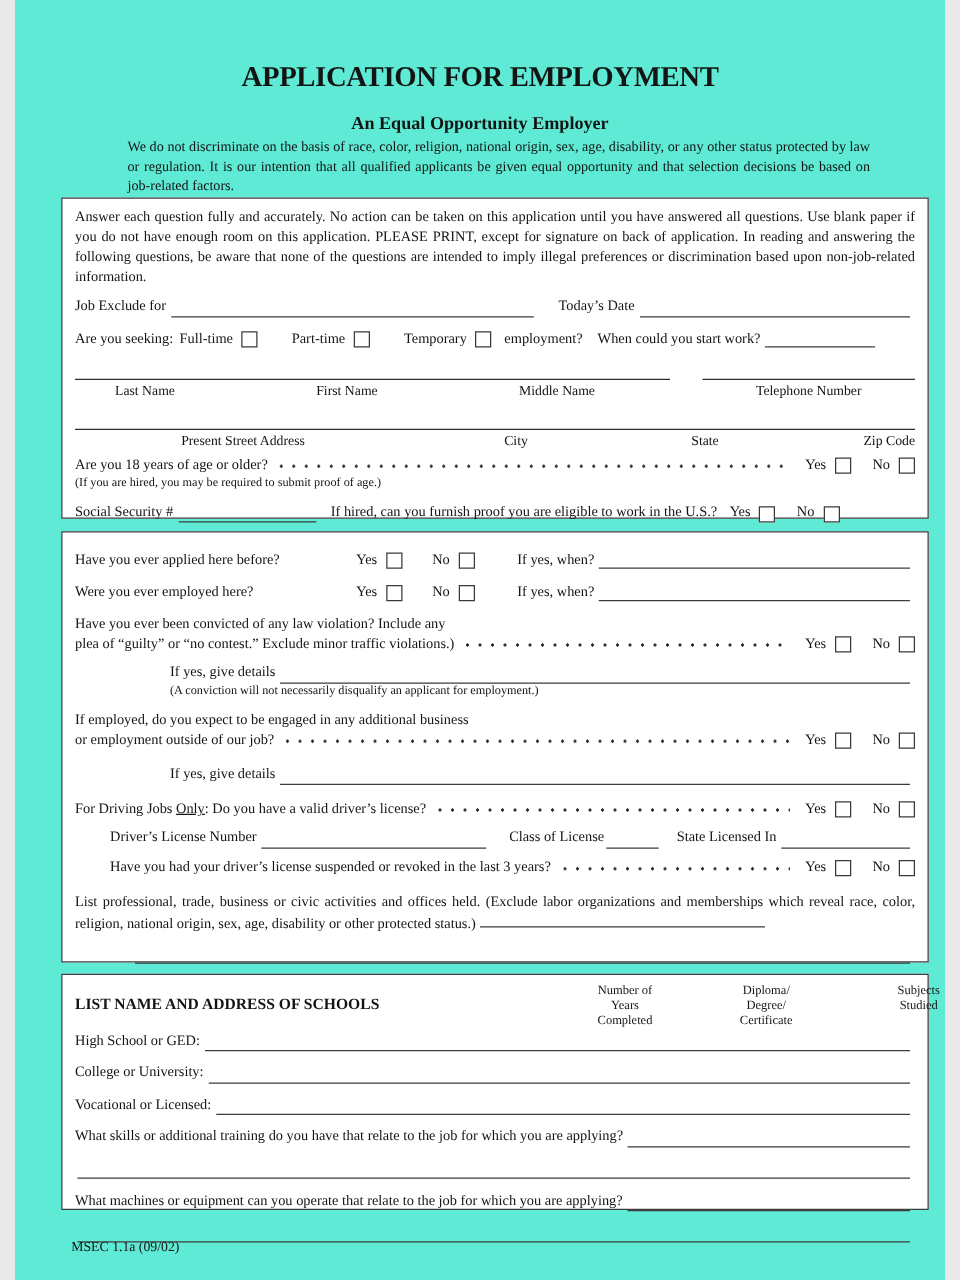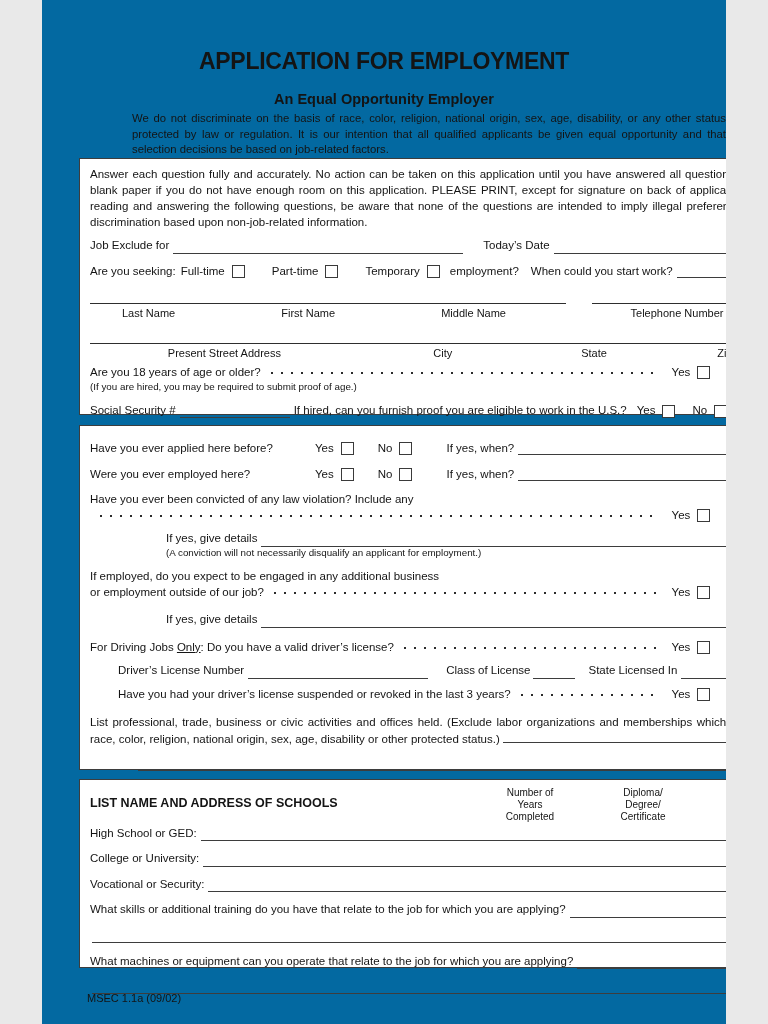--- a/index.html
+++ b/index.html
@@ -1,19 +1,19 @@
 <!DOCTYPE html>
 <html><head>
 <meta charset="utf-8">
 <style>
   * { margin:0; padding:0; box-sizing:border-box; }
   html,body { background:#e9e9e9; }
   .page {
-    position:relative; width:684px; height:1024px; background:#0369a1;
-    font-family:Liberation Sans, sans-serif; color:#141414;
+    position:relative; width:744px; height:1024px; background:#5eead4;
+    font-family:Liberation Serif, serif; color:#141414;
     font-size:11.5px; line-height:1.35; margin:0 auto; overflow:hidden;
   }
   .title { position:absolute; top:46px; left:0; width:100%; text-align:center;
     font-size:23px; font-weight:bold; letter-spacing:-0.3px; }
   .subtitle { position:absolute; top:90px; left:0; width:100%; text-align:center;
     font-size:14.5px; font-weight:bold; }
   .intro { position:absolute; top:111px; left:90px; width:594px; text-align:justify;
     font-size:11.3px; line-height:1.38; }
   .box { position:absolute; left:37px; width:694px; border:1.4px solid #3d3d3d;
     background:#fff; padding:7px 10px 0 10px; }
@@ -113,21 +113,21 @@
         <span class="cb"></span>
         <span class="no-lab">No</span>
         <span class="cb"></span>
       </span>
     </div>
     <div class="note">(If you are hired, you may be required to submit proof of age.)</div>
 
     <div class="row gap10" style="align-items:center">
       <span>Social Security #</span>
       <span class="fillw" style="width:110px"></span>
-      <span style="">If hired, can you furnish proof you are eligible to work in the U.S.?</span>
+      <span style="margin-left:8px">If hired, can you furnish proof you are eligible to work in the U.S.?</span>
       <span class="yesno" style="margin-left:10px">
         <span>Yes</span>
         <span class="cb"></span>
         <span class="no-lab">No</span>
         <span class="cb"></span>
       </span>
     </div>
   </div>
 
   <div class="box box2">
@@ -147,20 +147,21 @@
       <span>Yes</span>
       <span class="cb"></span>
       <span style="margin-left:24px">No</span>
       <span class="cb"></span>
       <span style="margin-left:34px">If yes, when?</span>
       <span class="fill"></span>
     </div>
 
     <div class="gap10">Have you ever been convicted of any law violation? Include any</div>
     <div class="row" style="align-items:center">
+      <span>plea of “guilty” or “no contest.” Exclude minor traffic violations.)</span>
       <span class="leader"></span>
       <span class="yesno">
         <span>Yes</span>
         <span class="cb"></span>
         <span class="no-lab">No</span>
         <span class="cb"></span>
       </span>
     </div>
     <div class="row gap8 indent52">
       <span>If yes, give details</span>
@@ -235,21 +236,21 @@
 
     <div class="row" style="margin-top:2px">
       <span>High School or GED:</span>
       <span class="fill"></span>
     </div>
     <div class="row gap10">
       <span>College or University:</span>
       <span class="fill"></span>
     </div>
     <div class="row gap10">
-      <span>Vocational or Security:</span>
+      <span>Vocational or Licensed:</span>
       <span class="fill"></span>
     </div>
 
     <div class="row gap10">
       <span>What skills or additional training do you have that relate to the job for which you are applying?</span>
       <span class="fill"></span>
     </div>
     <div class="blankline" style="margin:24px 4px 0 2px"></div>
 
     <div class="row" style="margin-top:11px">

